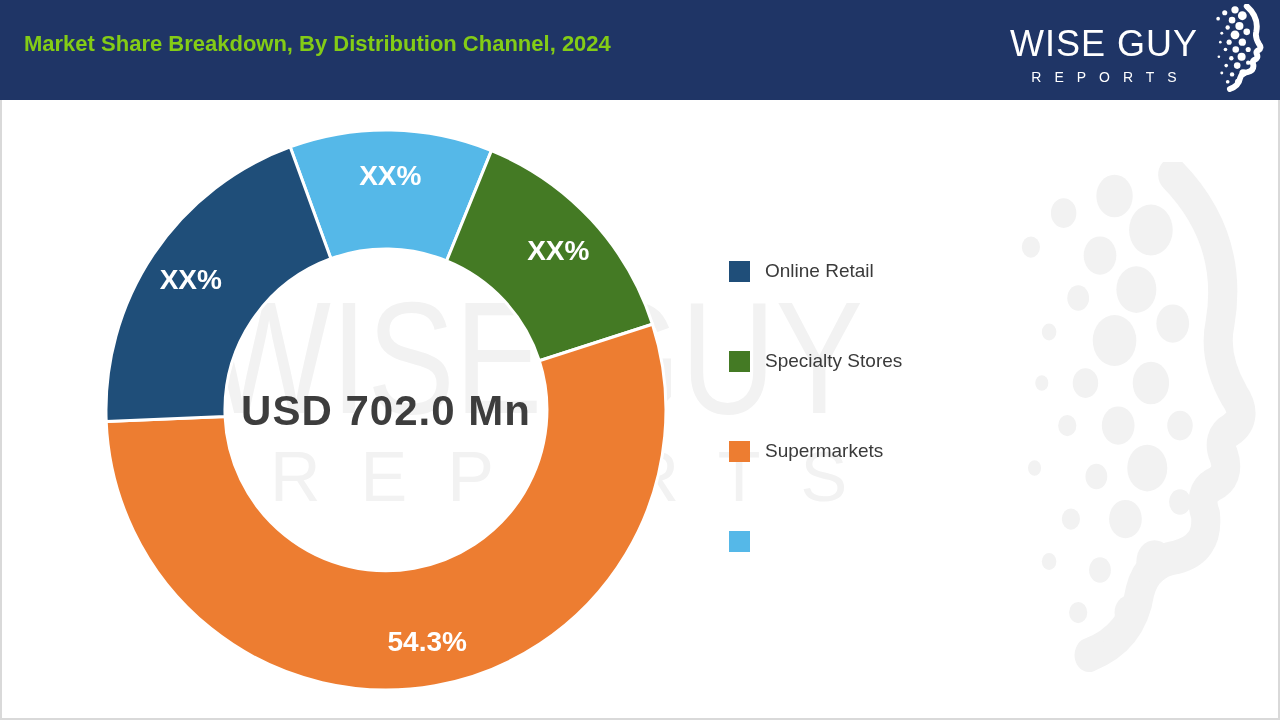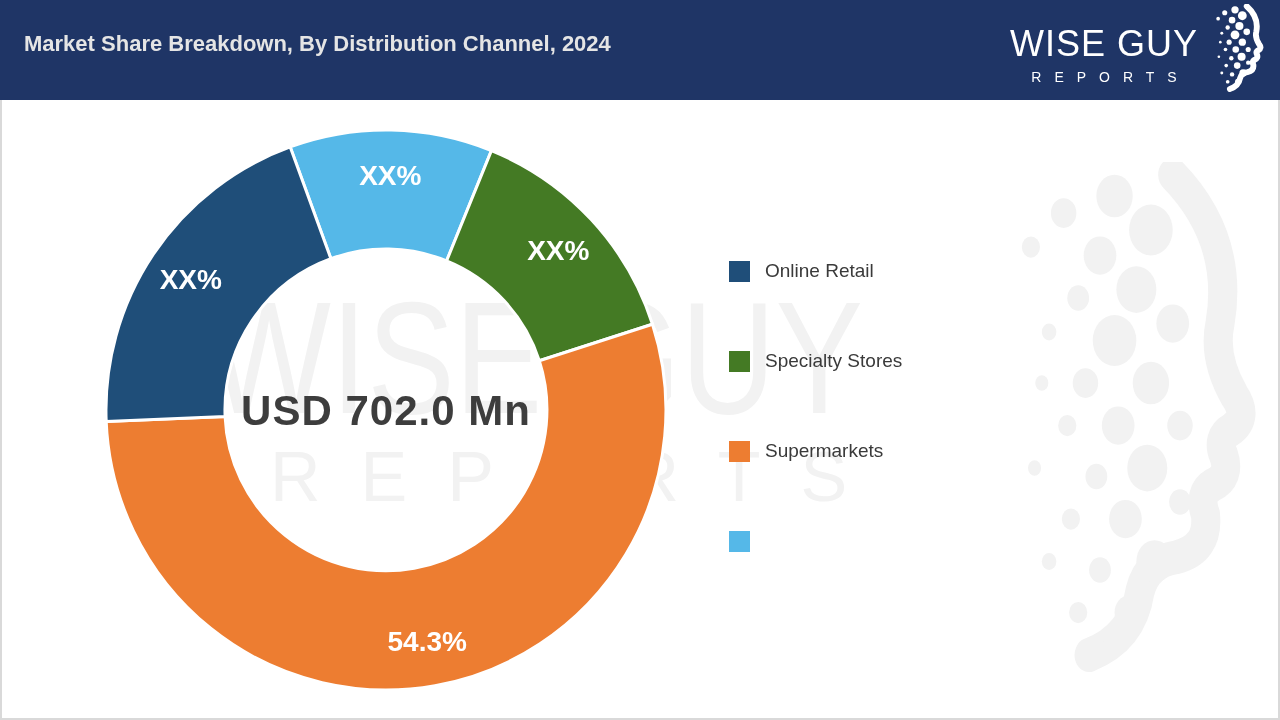--- a/index.html
+++ b/index.html
@@ -4,21 +4,21 @@
 <style>
   * { margin:0; padding:0; box-sizing:border-box; }
   html,body { width:1280px; height:720px; overflow:hidden; background:#ffffff;
               font-family:"Liberation Sans", sans-serif; }
 
   
   .header { position:absolute; left:0; top:0; width:1280px; height:100px;
             background:#1f3566; z-index:5; }
   .header-title { position:absolute; left:24px; top:0; height:88px;
                   display:flex; align-items:center;
-                  color:#e5e5e5; font-size:22px; font-weight:700; }
+                  color:#84cc16; font-size:22px; font-weight:700; }
   .logo { position:absolute; right:14px; top:4px; display:flex;
           align-items:flex-start; color:#ffffff; }
   .logo-text { display:flex; flex-direction:column; align-items:center; margin-top:22px; }
   .logo-primary { font-size:36px; font-weight:400; letter-spacing:1px; line-height:1;
                   white-space:nowrap; }
   .logo-secondary { font-size:14px; font-weight:400; letter-spacing:13px;
                     padding-left:13px; margin-top:7px; white-space:nowrap; }
   .logo-face { width:84px; height:88px; margin-left:-16px; color:#ffffff; }
 
   

